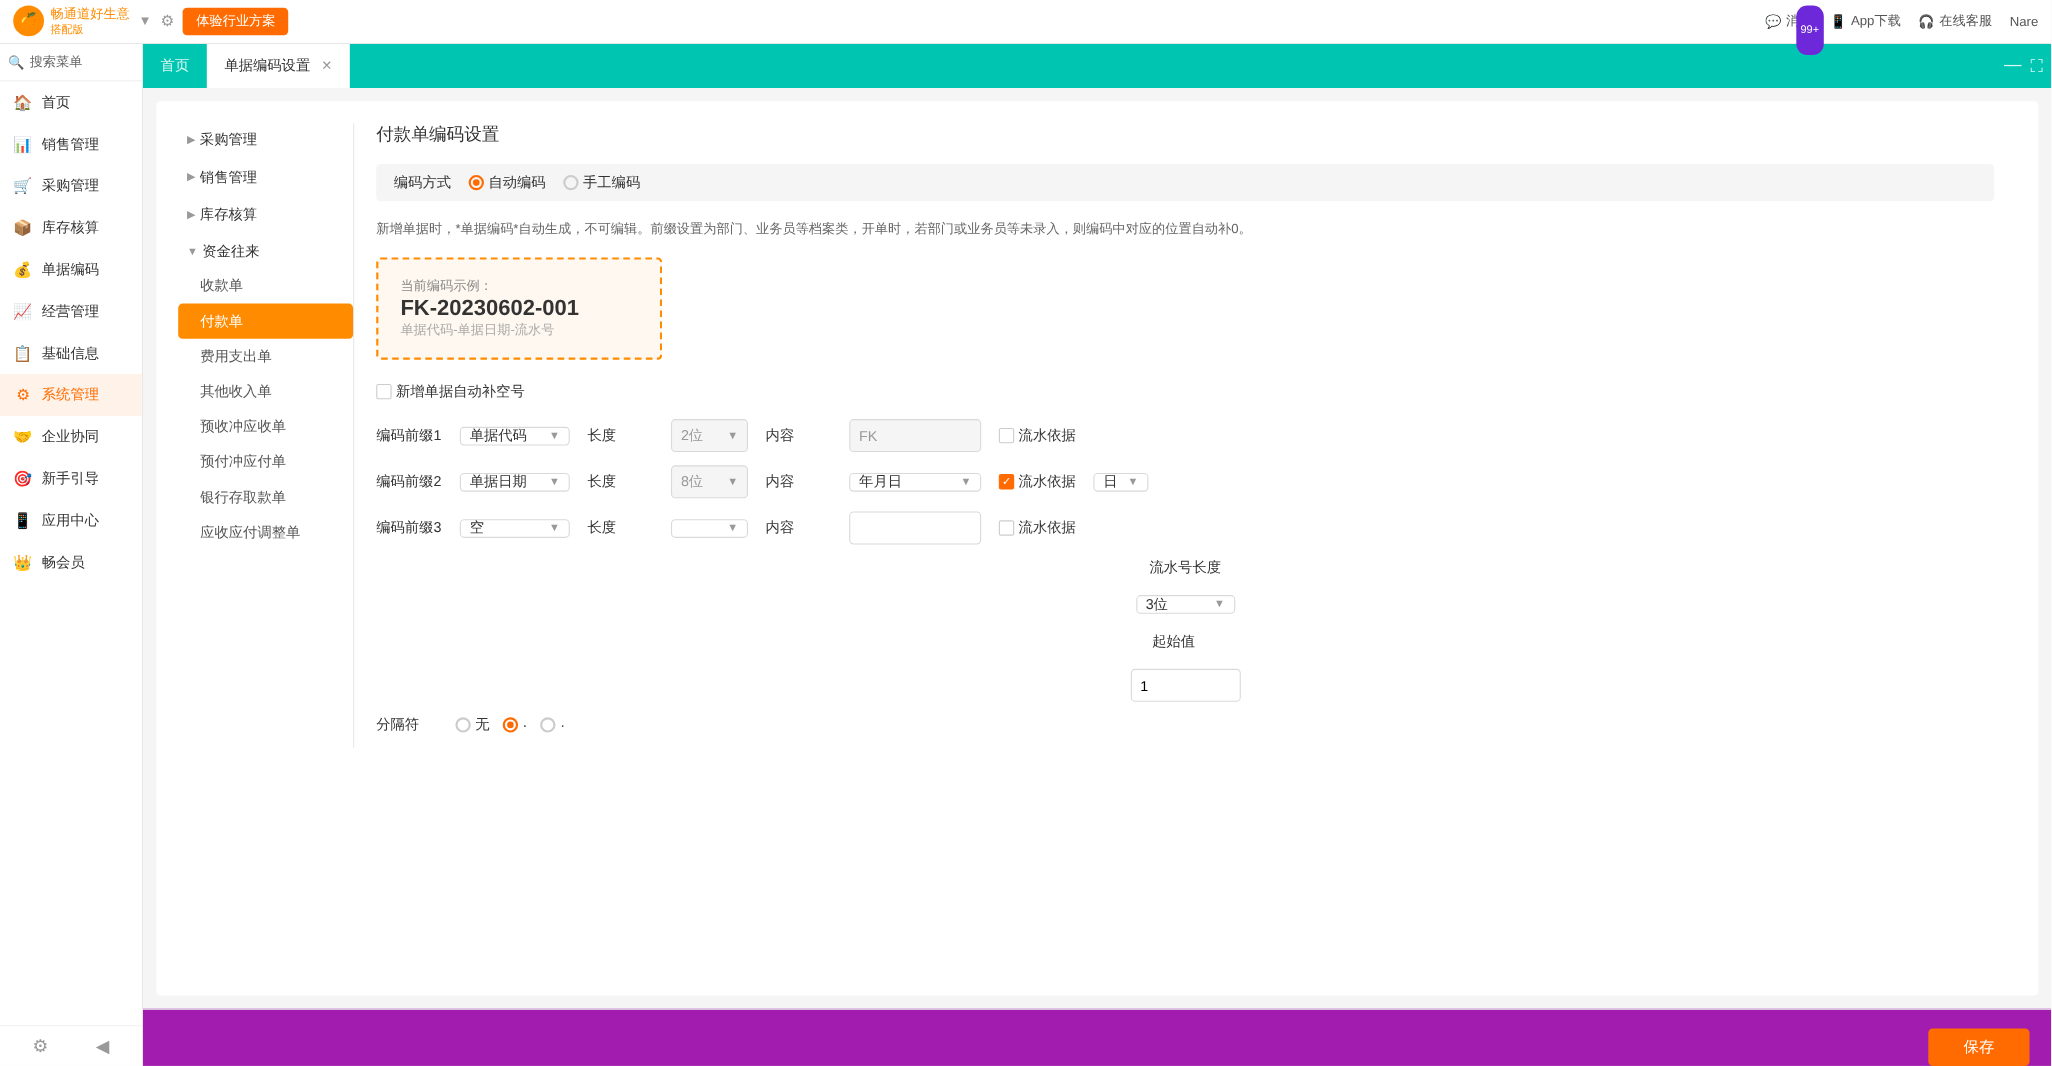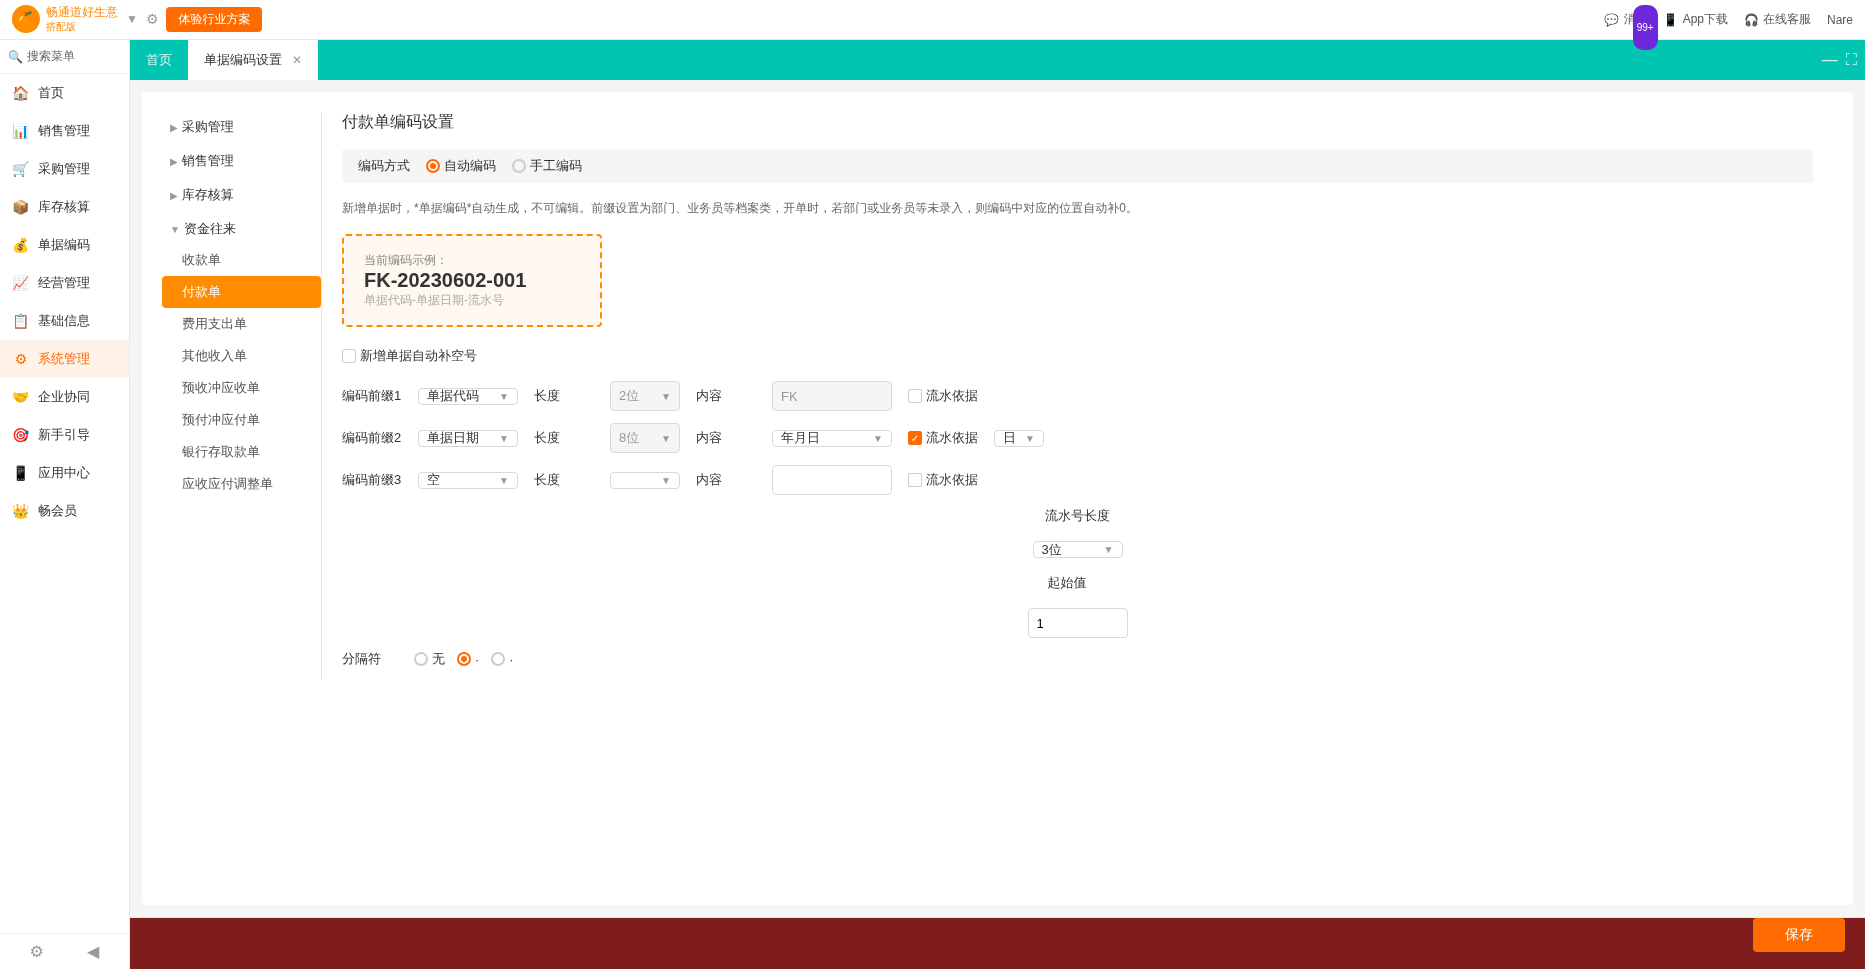--- a/index.html
+++ b/index.html
@@ -99,21 +99,21 @@
 
     
     .serial-row { display: flex; align-items: center; gap: 16px; margin-bottom: 12px; flex-direction: column; }
     .start-input { height: 30px; border: 1px solid #d9d9d9; border-radius: 4px; padding: 0 8px; font-size: 13px; width: 100px; }
 
     
     .separator-row { display: flex; align-items: center; gap: 12px; }
     .sep-radio { display: flex; align-items: center; gap: 4px; cursor: pointer; font-size: 13px; }
 
     
-    .bottom-bar { height: 52px; background: #7f1d1d; border-top: 1px solid #e8e8e8; display: flex; align-items: flex-start; justify-content: flex-end; padding: 0 20px; flex-shrink: 0; }
+    .bottom-bar { height: 52px; background: #a21caf; border-top: 1px solid #e8e8e8; display: flex; align-items: flex-end; justify-content: flex-end; padding: 0 20px; flex-shrink: 0; }
     .save-btn { background: #ff6b00; color: #fff; border: none; border-radius: 4px; padding: 8px 32px; font-size: 14px; cursor: pointer; }
 
     
     .chevron { font-size: 10px; color: #999; }
   </style>
 </head>
 <body>
 
 <div class="top-bar">
   <div class="top-bar-left">

